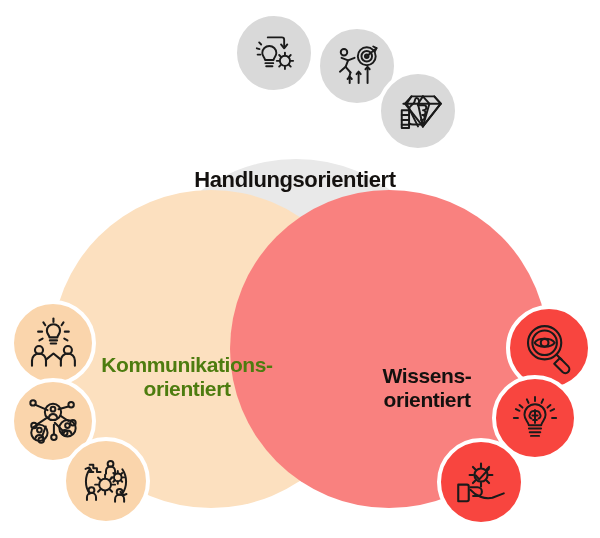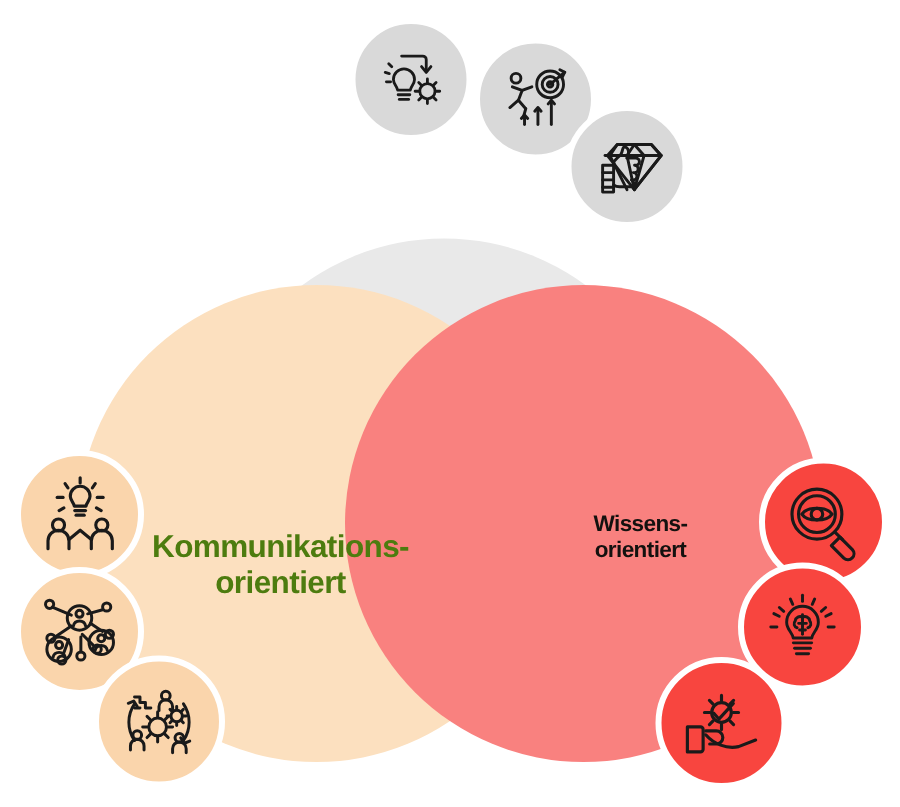--- a/index.html
+++ b/index.html
@@ -25,22 +25,22 @@
   }
   #label-handlung{
     left:130px; top:168px; width:330px;
     font-size:22px;
   }
   #label-kommunikation{
     left:72px; top:353px; width:230px;
     font-size:21px;
   }
   #label-wissen{
-    left:347px; top:342px; width:160px;
-    font-size:15px;
+    left:347px; top:364px; width:160px;
+    font-size:21px;
   }
 
   .badge{
     position:absolute;
     border-radius:50%;
     box-sizing:border-box;
     display:flex;align-items:center;justify-content:center;
     border:4px solid #ffffff;
   }
   .badge svg{display:block;}
@@ -51,20 +51,21 @@
 <div id="stage">
 
   <svg class="venn" viewBox="0 0 600 538">
     <g style="mix-blend-mode:multiply;">
       <circle id="c-gray" cx="296" cy="318" r="159" fill="#e9e9e9"></circle>
       <circle id="c-orange" cx="211" cy="349" r="159" fill="#fce0bf"></circle>
       <circle id="c-red" cx="389" cy="349" r="159" fill="#f9817f"></circle>
     </g>
   </svg>
 
+  <div class="venn-label" id="label-handlung" style="color: rgb(20, 17, 15);">Handlungsorientiert</div>
 
   <div class="venn-label" id="label-kommunikation" style="color: #4d7c0f;">Kommunikations-
 orientiert</div>
 
   <div class="venn-label" id="label-wissen" style="color: rgb(20, 17, 15);">Wissens-
 orientiert</div>
 
   <div class="badge" style="left:233px;top:12px;width:82px;height:82px;background:#d9d9d9;">
     <svg width="50" height="50" viewBox="0 0 64 64" fill="none" stroke="#1a1a1a" stroke-width="2.4" stroke-linecap="round" stroke-linejoin="round">
       <path d="M24 12 h18 a3 3 0 0 1 3 3 v9"></path>

